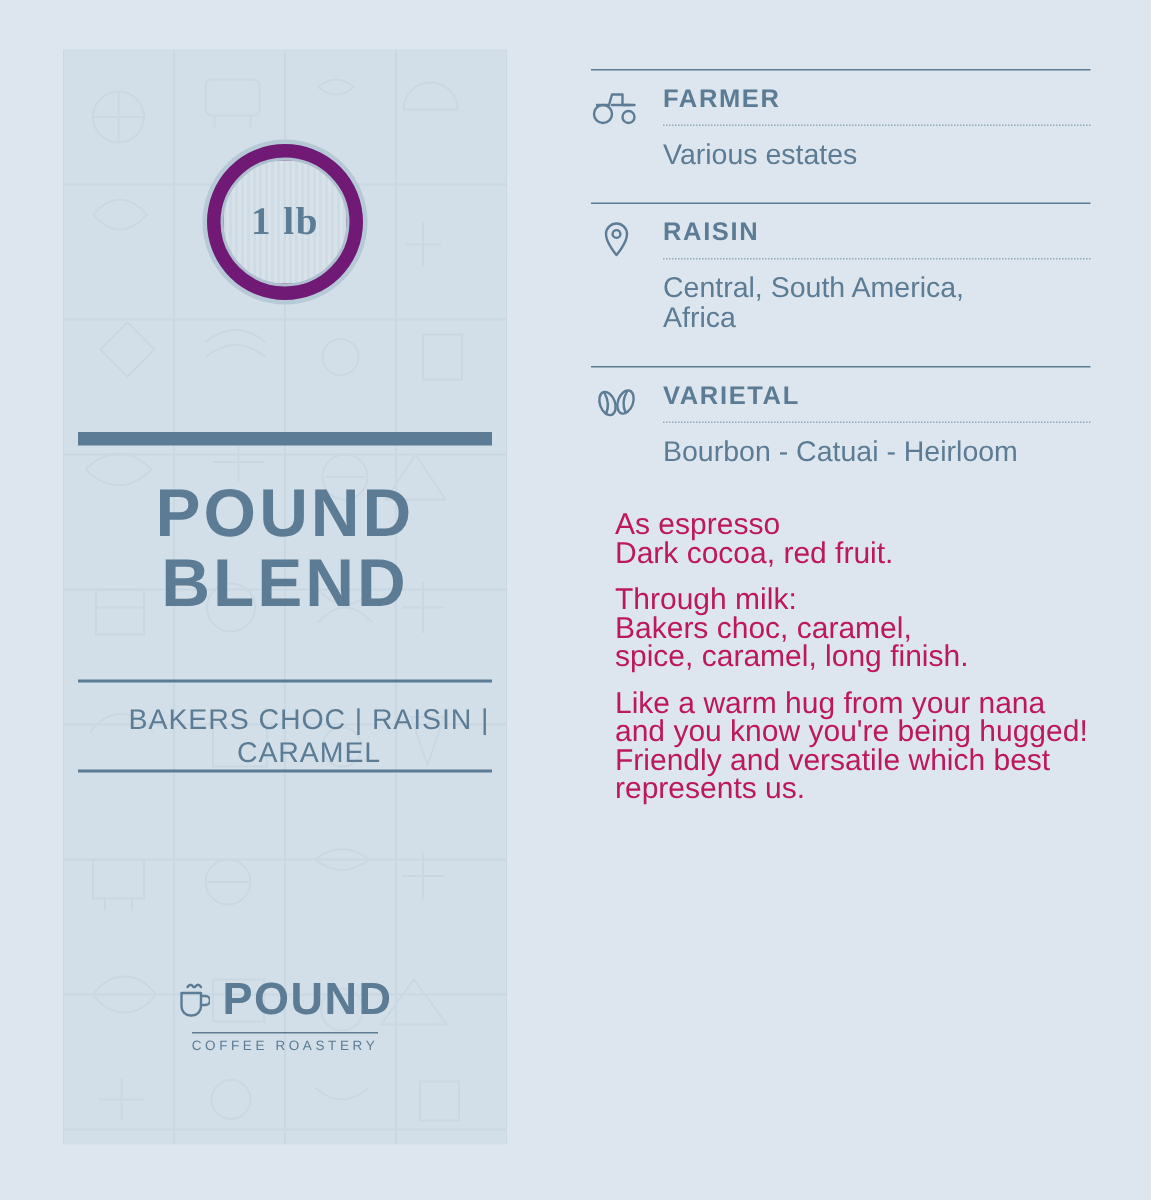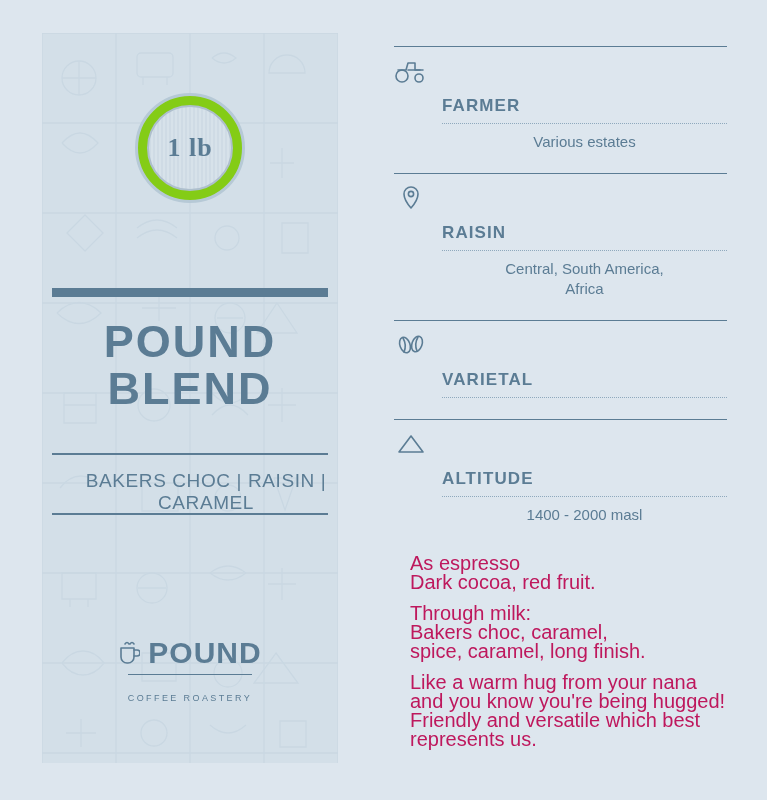--- a/index.html
+++ b/index.html
@@ -46,21 +46,21 @@
 
   .seal {
     position: absolute;
     left: 50%;
     top: 60px;
     transform: translateX(-50%);
     width: 104px;
     height: 104px;
     border-radius: 50%;
     border: 3px solid #b6c9d6;
-    background: #84cc16;
+    background: #701a75;
     display: flex;
     align-items: center;
     justify-content: center;
   }
   .seal-inner {
     width: 82px;
     height: 82px;
     border-radius: 50%;
     border: 2px solid #aebfcd;
     display: flex;
@@ -138,21 +138,21 @@
     letter-spacing: 1px;
     color: #5b7c94;
   }
   .brand-sub {
     margin-top: 4px;
     font-size: 9px;
     letter-spacing: 2.4px;
     color: #5b7c94;
     border-top: 1px solid #5b7c94;
     display: inline-block;
-    padding-top: 18px;
+    padding-top: 3px;
   }
 
   
   .specs {
     flex: 1;
     padding: 46px 40px 0 4px;
     box-sizing: border-box;
   }
   .spec {
     margin-bottom: 21px;
@@ -177,28 +177,26 @@
   }
   .spec-label {
     font-size: 17px;
     font-weight: 700;
     letter-spacing: 1.1px;
     color: #5b7c94;
     padding-bottom: 7px;
   }
   .dotted {
     border-bottom: 1.5px dotted #8fa9bd;
-    margin-top: 40px;
   }
   .spec-value {
-    font-size: 15px;
+    font-size: 19px;
     line-height: 20px;
     color: #5b7c94;
     padding: 8px 0 0 48px;
-    text-align: center;
   }
 
   .dyk {
     margin-top: 6px;
   }
   .dyk p {
     margin: 0 0 12px 16px;
     font-size: 20px;
     line-height: 19px;
     color: #be185d;
@@ -344,36 +342,24 @@
             <ellipse class="ln" cx="9" cy="13" rx="5" ry="8" transform="rotate(-20 9 13)"></ellipse>
             <path class="ln" d="M7 6 q4 7 1 14"></path>
             <ellipse class="ln" cx="21" cy="12" rx="5" ry="8" transform="rotate(20 21 12)"></ellipse>
             <path class="ln" d="M22 5 q-4 7 -1 14"></path>
           </svg>
         </div>
         <div class="spec-label-wrap">
           <div class="spec-label dotted">VARIETAL</div>
         </div>
       </div>
-    </div>
-
-
-    <div class="spec">
-      <div class="spec-top">
-        <div class="spec-icon">
-          <svg width="32" height="24" viewBox="0 0 32 24" aria-hidden="true">
-            <path class="ln" d="M4 20 L16 4 L28 20 Z"></path>
-          </svg>
-        </div>
-        <div class="spec-label-wrap">
-          <div class="spec-label dotted">ALTITUDE</div>
-        </div>
-      </div>
-      <div class="spec-value" style="white-space:pre-line">1400 - 2000 masl</div>
-    </div>
+      <div class="spec-value" style="white-space:pre-line">Bourbon - Catuai - Heirloom</div>
+    </div>
+
+
 
     <div class="spec dyk">
       <div class="dyk-values">
         <p class="p-body" style="white-space:pre-line">As espresso
 Dark cocoa, red fruit.</p>
         <p class="p-body" style="white-space:pre-line">Through milk:
 Bakers choc, caramel,
 spice,  caramel, long finish.</p>
         <p class="p-body">Like a warm hug from your nana and you know you're being hugged! Friendly and versatile which best represents us.</p>
       </div>

